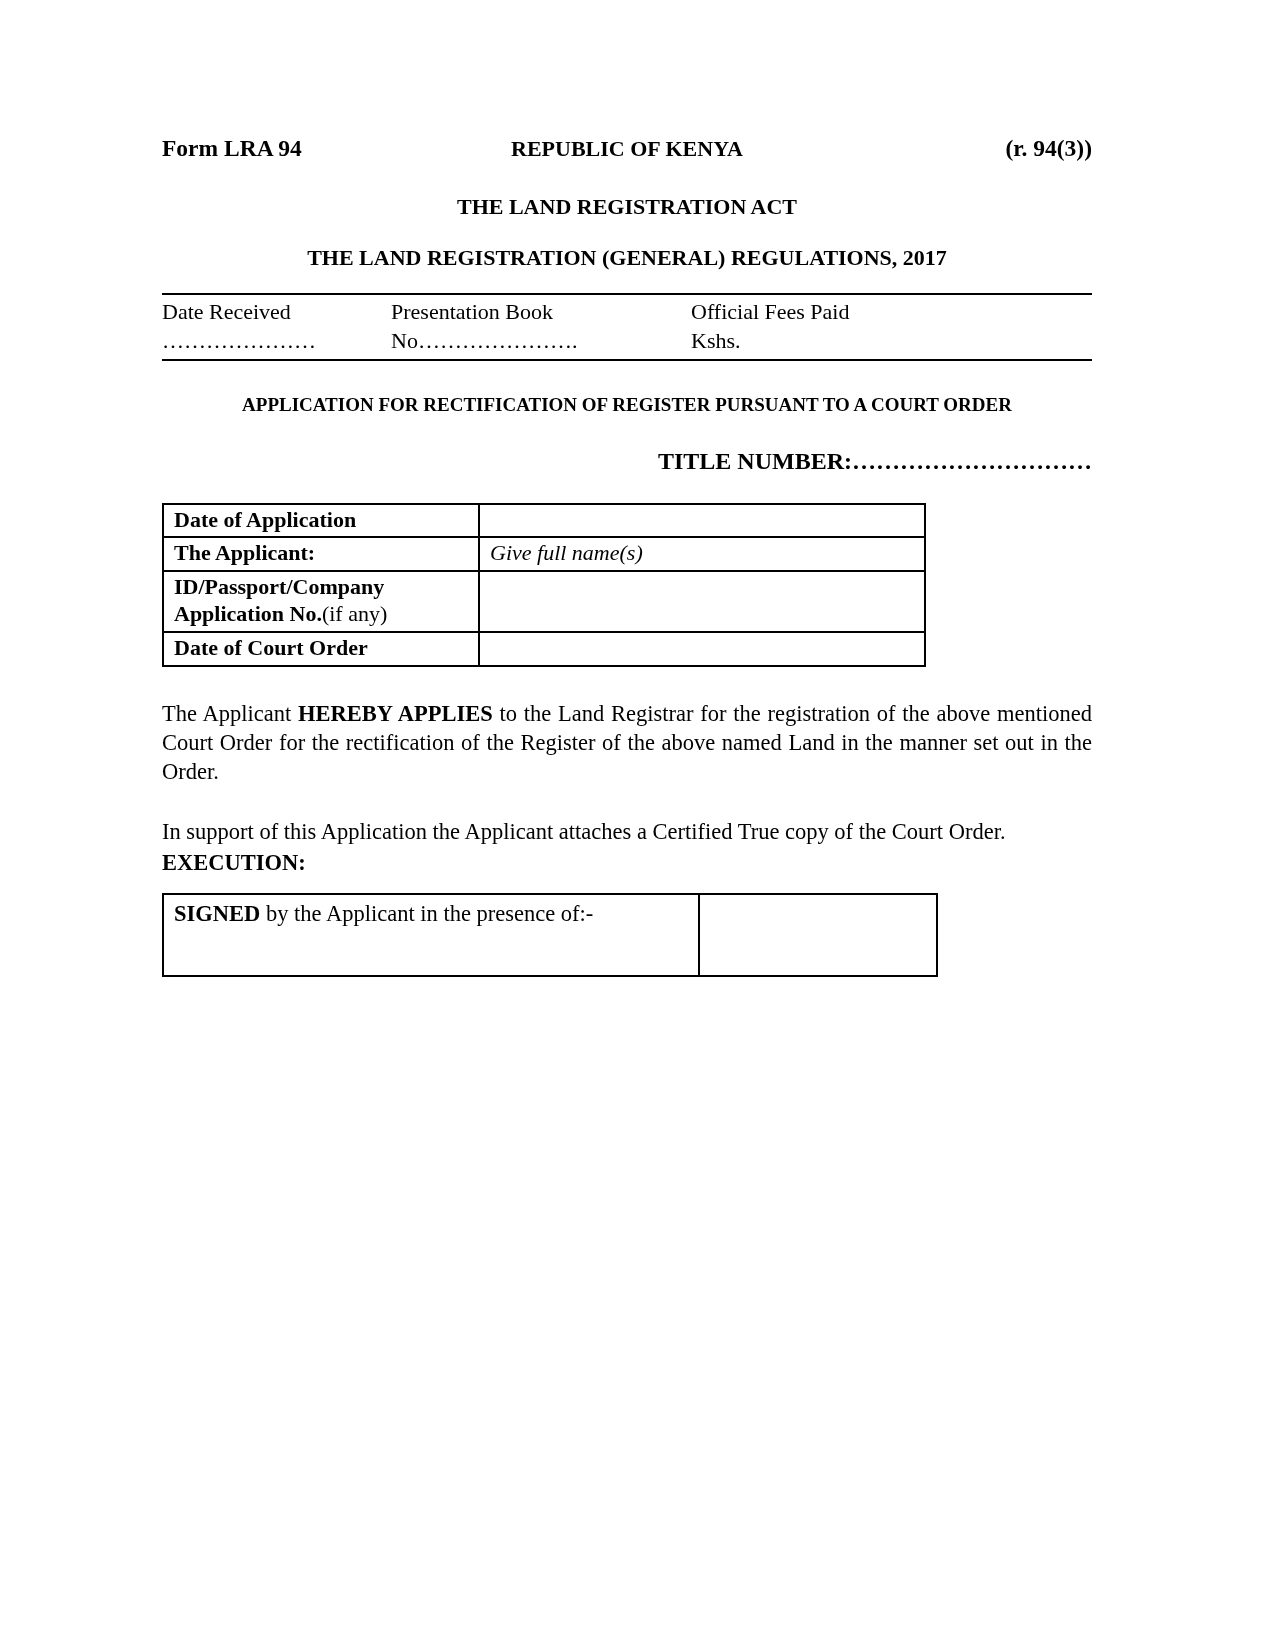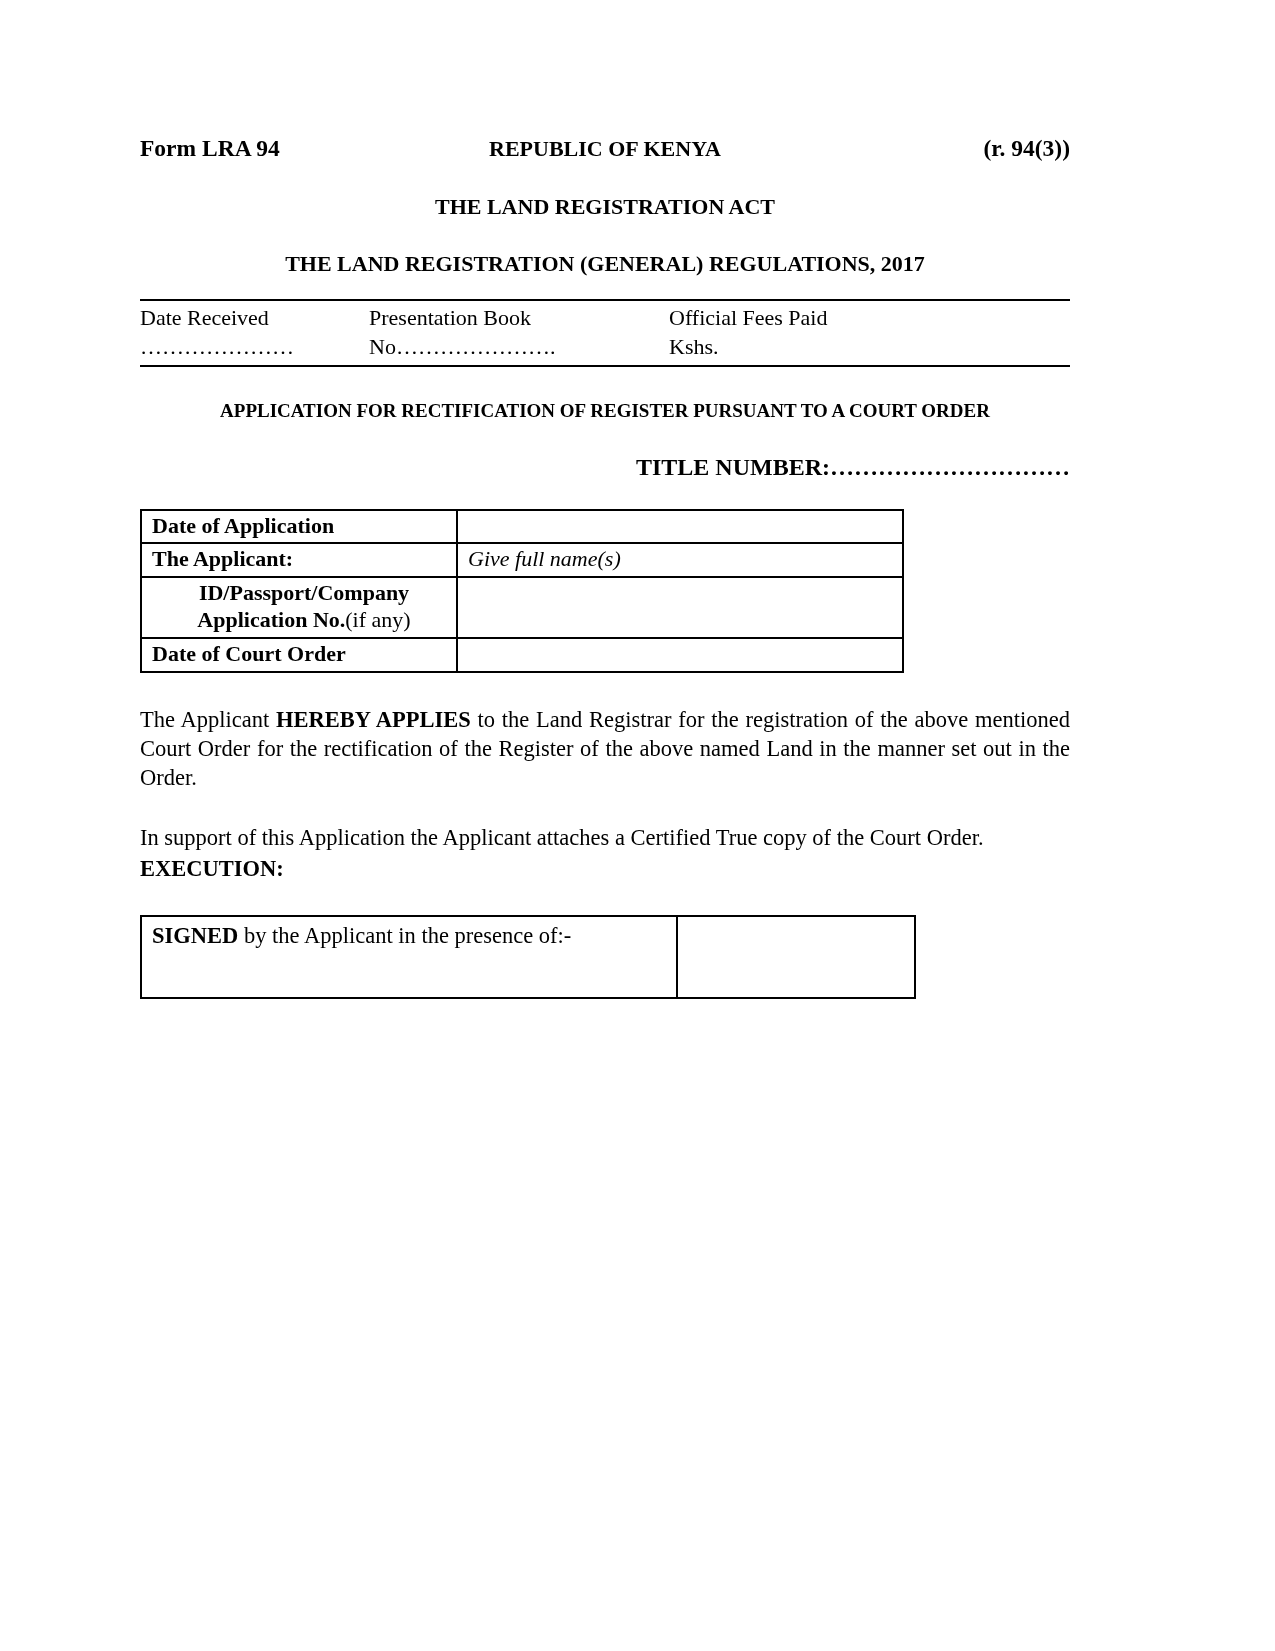--- a/index.html
+++ b/index.html
@@ -18,21 +18,21 @@
   .page {
     position: absolute;
     left: 0; top: 0;
     width: 1275px;
     height: 1651px;
     box-sizing: border-box;
     padding: 0;
   }
   .content {
     position: absolute;
-    left: 140px;
+    left: 162px;
     top: 136px;
     width: 930px;
   }
 
   
   .form-head {
     display: flex;
     justify-content: space-between;
     align-items: baseline;
     font-size: 23.5px;
@@ -43,21 +43,21 @@
   .rule-ref { font-weight: bold; }
 
   .centerline {
     text-align: center;
     font-weight: bold;
     font-size: 22px;
     line-height: 1.2;
   }
   .republic { margin-top: -26px; margin-bottom: 0; }
   .act { margin-top: 32px; font-family: Liberation Serif, serif; }
-  .regs { margin-top: 30px; }
+  .regs { margin-top: 24px; }
 
   
   .receipt {
     margin-top: 22px;
     border-top: 2.5px solid #000;
     border-bottom: 2.5px solid #000;
     padding: 3px 0 4px 0;
   }
   .receipt-row {
     display: flex;
@@ -99,21 +99,21 @@
     border: 2px solid #000;
     font-size: 22px;
     line-height: 1.22;
     padding: 2px 0 3px 10px;
     vertical-align: top;
   }
   td.lbl { width: 304px; font-weight: bold; }
   td.val { width: 434px; }
   .normal-weight { font-weight: normal; }
   .hint { font-style: italic; }
-  .two-line { padding-bottom: 4px; text-align: center; }
+  .two-line { padding-bottom: 4px; }
 
   
   p.body {
     font-size: 22.5px;
     line-height: 1.30;
     text-align: justify;
     margin: 0;
   }
   p.para1 { margin-top: 32px; }
   p.para2 { margin-top: 30px; text-align: left; }
@@ -121,21 +121,21 @@
   .execution {
     font-size: 22.5px;
     font-weight: bold;
     margin-top: 2px;
     line-height: 1.30;
   }
 
   
   table.sign-table {
     border-collapse: collapse;
-    margin-top: 32px;
+    margin-top: 16px;
     width: 750px;
     table-layout: fixed;
   }
   table.sign-table td {
     border: 2px solid #000;
     font-size: 22.5px;
     vertical-align: top;
     padding: 6px 0 0 10px;
     height: 74px;
   }

